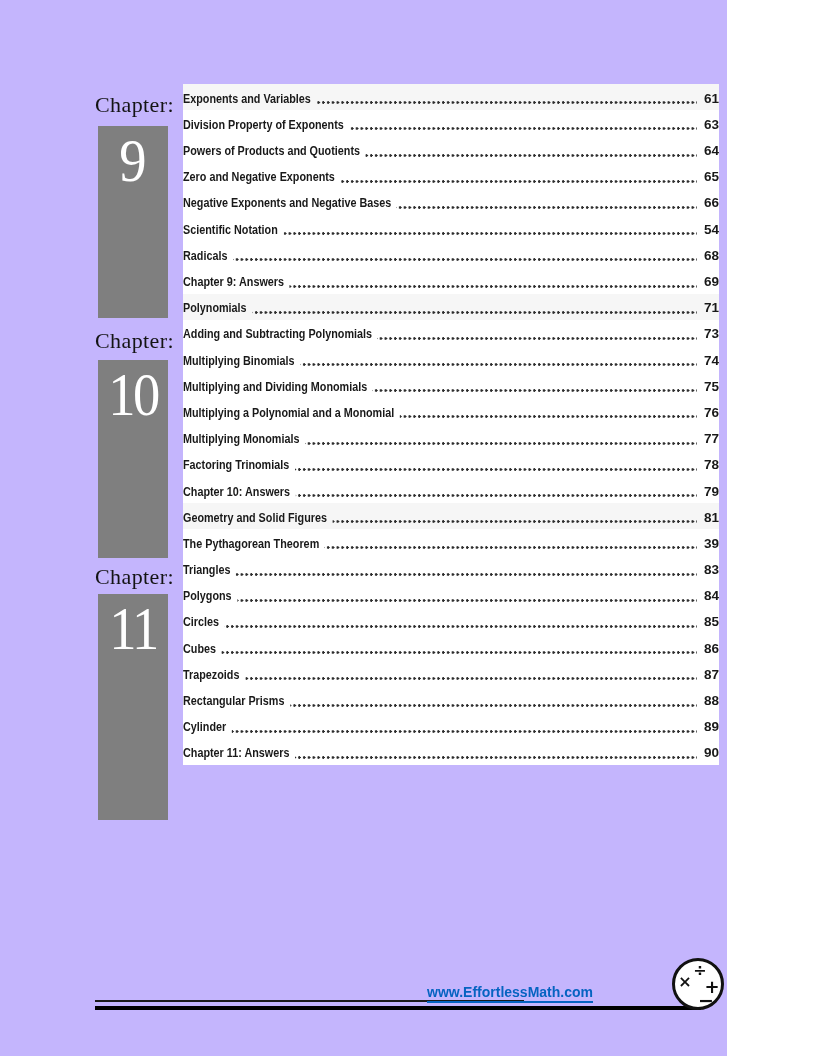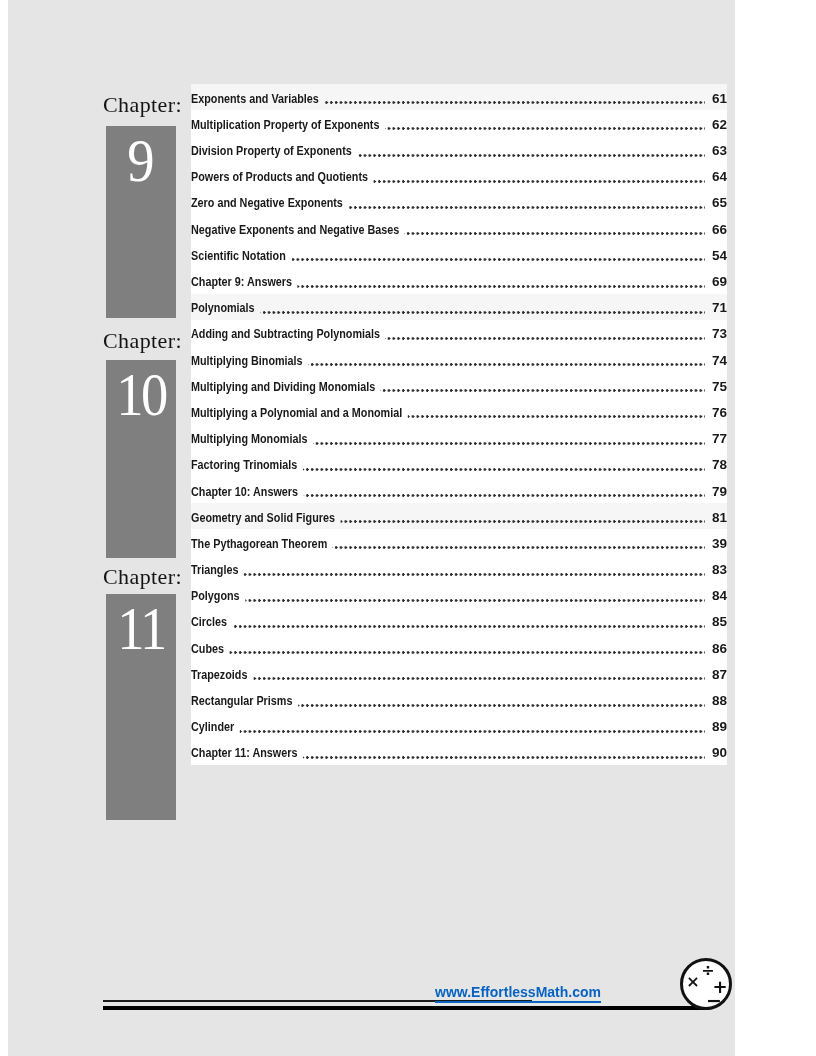--- a/index.html
+++ b/index.html
@@ -1,18 +1,18 @@
 <!DOCTYPE html>
 <html><head>
 <meta charset="utf-8">
 <style>
   html, body { margin:0; padding:0; background:#ffffff; }
   .page {
-    position:relative; width:727px; height:1056px; background:#e5e5e5;
-    font-family:"Liberation Sans", sans-serif; overflow:hidden;margin-left:8px;
+    position:relative; width:727px; height:1056px; background:#c4b5fd;
+    font-family:"Liberation Sans", sans-serif; overflow:hidden;
   }
 
   
   .chapter-label {
     position:absolute; left:95px;
     font-family:"Liberation Serif", serif;
     font-size:22px; line-height:26px; color:#141414; letter-spacing:0.4px;
     white-space:nowrap;
   }
   .ch9-label  { top:92px; }
@@ -105,25 +105,20 @@
   </div>
 
   <div class="toc" id="toc">
       <div class="row title">
         <span class="leader"></span>
         <span class="entry-label">Exponents and Variables</span>
         <span class="pagenum">61</span>
       </div>
       <div class="row">
         <span class="leader"></span>
-        <span class="entry-label">Multiplication Property of Exponents</span>
-        <span class="pagenum">62</span>
-      </div>
-      <div class="row">
-        <span class="leader"></span>
         <span class="entry-label">Division Property of Exponents</span>
         <span class="pagenum">63</span>
       </div>
       <div class="row">
         <span class="leader"></span>
         <span class="entry-label">Powers of Products and Quotients</span>
         <span class="pagenum">64</span>
       </div>
       <div class="row">
         <span class="leader"></span>
@@ -132,20 +127,25 @@
       </div>
       <div class="row">
         <span class="leader"></span>
         <span class="entry-label">Negative Exponents and Negative Bases</span>
         <span class="pagenum">66</span>
       </div>
       <div class="row">
         <span class="leader"></span>
         <span class="entry-label">Scientific Notation</span>
         <span class="pagenum">54</span>
+      </div>
+      <div class="row">
+        <span class="leader"></span>
+        <span class="entry-label">Radicals</span>
+        <span class="pagenum">68</span>
       </div>
       <div class="row">
         <span class="leader"></span>
         <span class="entry-label">Chapter 9: Answers</span>
         <span class="pagenum">69</span>
       </div>
       <div class="row title">
         <span class="leader"></span>
         <span class="entry-label">Polynomials</span>
         <span class="pagenum">71</span>

